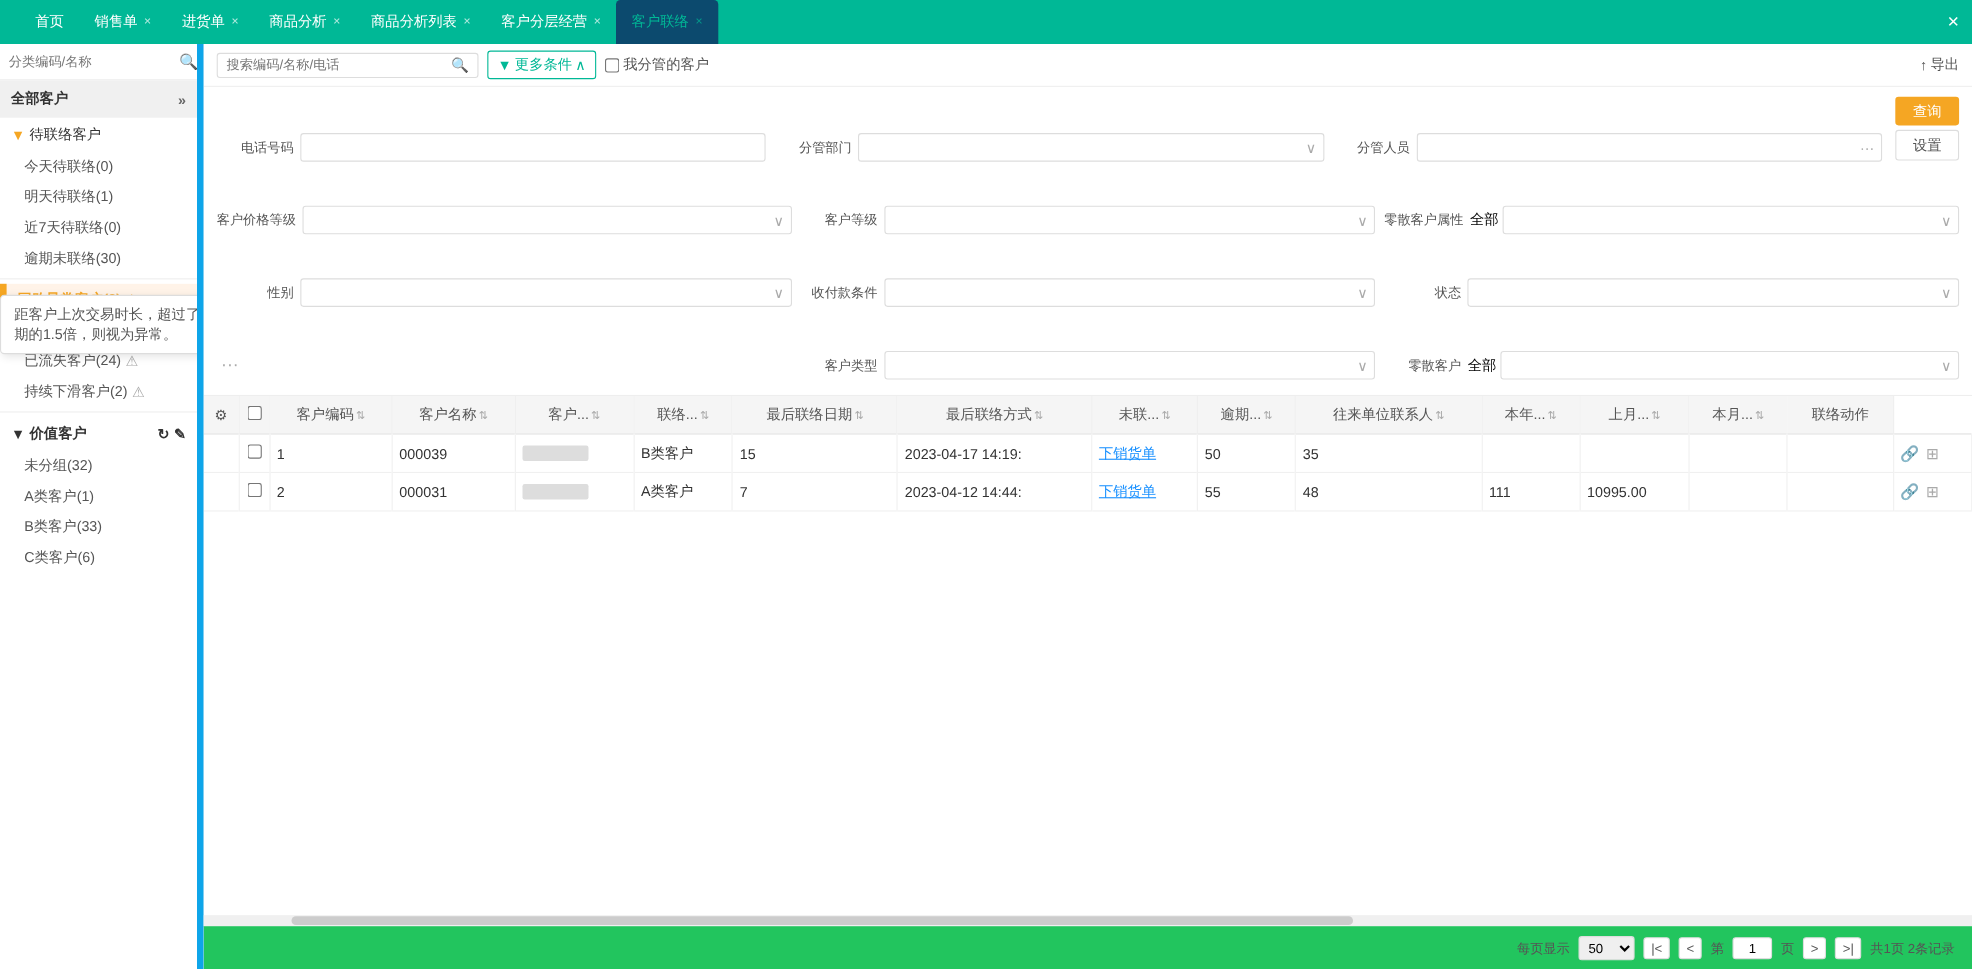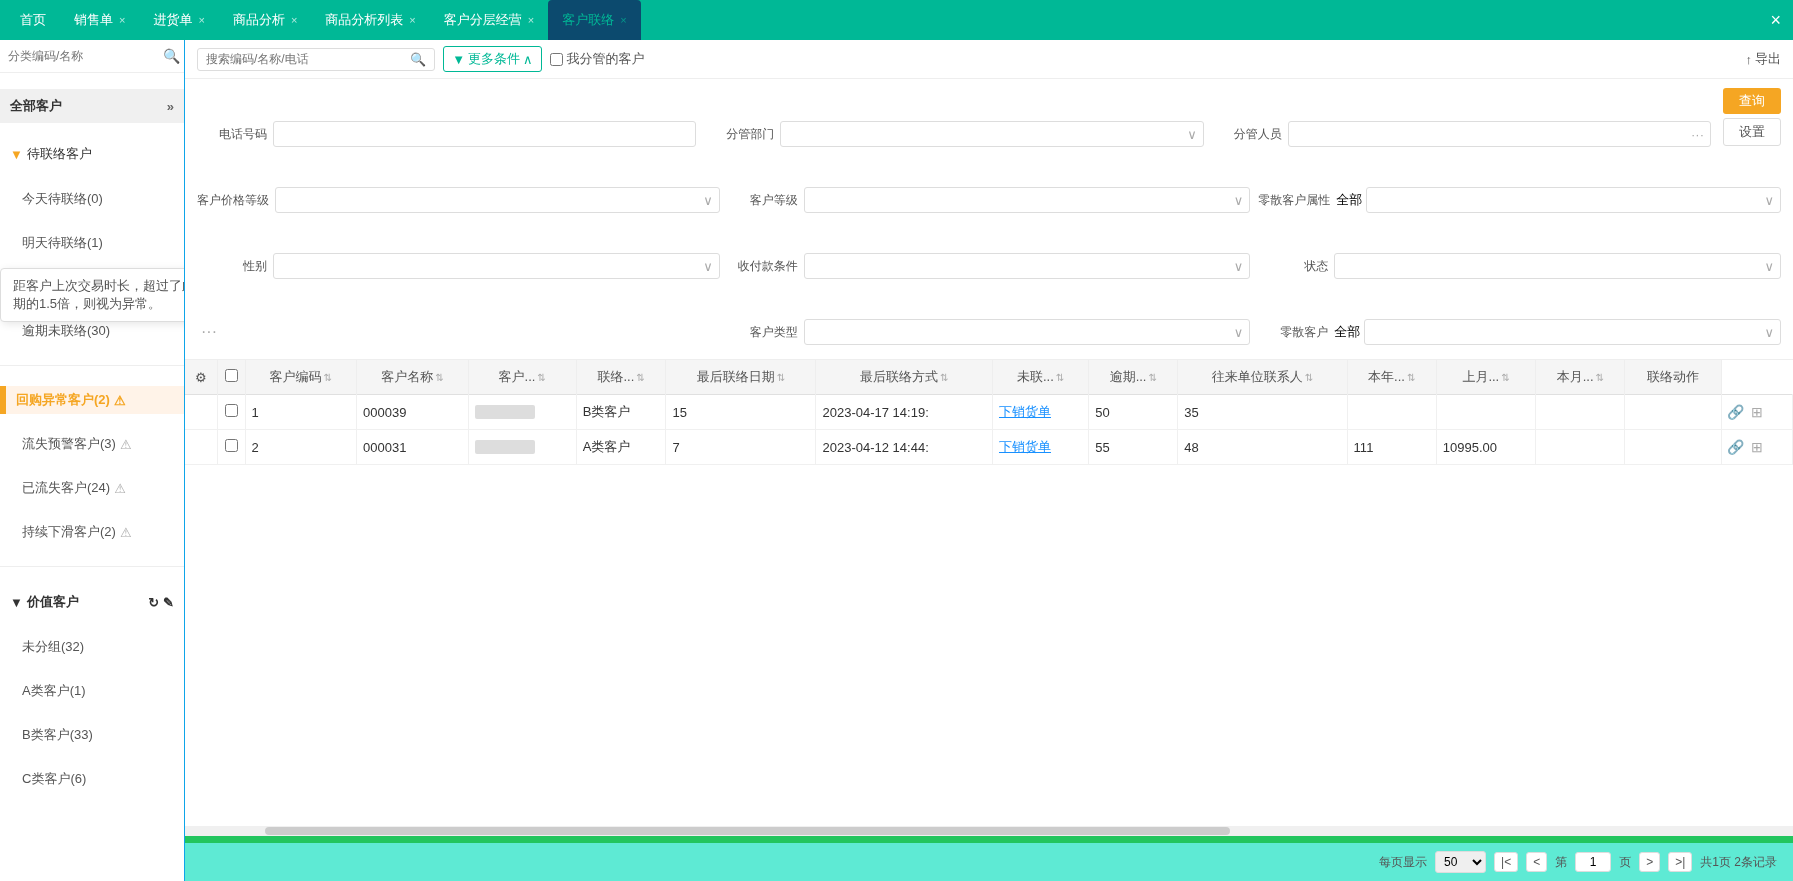--- a/index.html
+++ b/index.html
@@ -1,21 +1,21 @@
 <!DOCTYPE html>
 <html><head>
   <meta charset="utf-8">
   <style>
     * { box-sizing: border-box; margin: 0; padding: 0; font-family: 'Microsoft YaHei', Arial, sans-serif; font-size: 13px; }
     body { background: #f5f5f5; overflow: hidden; width: 1793px; height: 881px; }
 
     
     .top-nav {
       display: flex; 
-      background: #00b896; height: 40px; padding: 0 6px;
+      background: #00b896; height: 40px; padding: 0 18px;
       position: relative;
     }
     .top-nav .nav-item {
       color: #fff; padding: 0 14px; height: 40px; display: flex; align-items: center;
       cursor: pointer; white-space: nowrap; font-size: 13px;
     }
     .top-nav .nav-item.active {
       background: #0c4a6e; color: #00b896; border-radius: 4px 4px 0 0;
     }
     .top-nav .nav-item .close-x {
@@ -26,22 +26,22 @@
       color: #fff; font-size: 18px; cursor: pointer;
     }
 
     
     .main-layout {
       display: flex; height: calc(881px - 40px);
     }
 
     
     .sidebar {
-      width: 185px; background: #fff; border-right: 1px solid #0ea5e9;
-      display: flex; flex-direction: column; flex-shrink: 0; overflow-y: auto; gap: 16px;
+      width: 185px; background: #fff; border-right: 6px solid #0ea5e9;
+      display: flex; flex-direction: column; flex-shrink: 0; overflow-y: auto;
     }
     .sidebar-search {
       display: flex; align-items: center; padding: 8px; border-bottom: 1px solid #eee;
     }
     .sidebar-search input {
       flex: 1; border: none; outline: none; font-size: 12px; color: #999;
     }
     .sidebar-search .search-icon { color: #999; font-size: 14px; cursor: pointer; }
 
     .sidebar-header {
@@ -163,21 +163,21 @@
     tbody td {
       padding: 8px 6px; color: #333; border-right: 1px solid #f0f0f0; white-space: nowrap;
     }
     .link-text { color: #1890ff; text-decoration: underline; cursor: pointer; }
     .row-actions { display: flex; gap: 6px; }
     .row-action-icon { color: #aaa; cursor: pointer; font-size: 14px; }
 
     
     .pagination {
       display: flex; align-items: center; justify-content: flex-end;
-      padding: 8px 16px; border-top: 7px solid #22c55e; background: #5eead4; gap: 8px;
+      padding: 8px 16px; border-top: 1px solid #22c55e; background: #22c55e; gap: 8px;
     }
     .pagination span { font-size: 12px; color: #555; }
     .pagination select {
       border: 1px solid #ddd; border-radius: 3px; padding: 2px 4px; font-size: 12px;
     }
     .page-btn {
       border: 1px solid #ddd; background: #fff; border-radius: 3px;
       padding: 2px 6px; cursor: pointer; font-size: 12px; color: #555;
     }
     .page-input {

